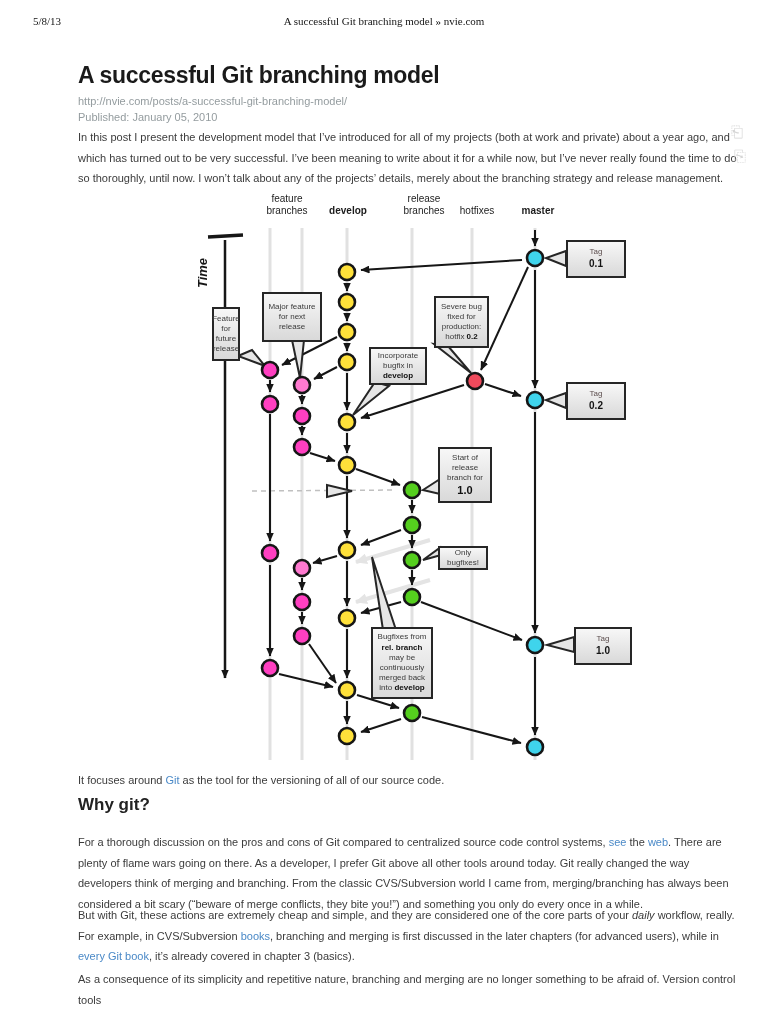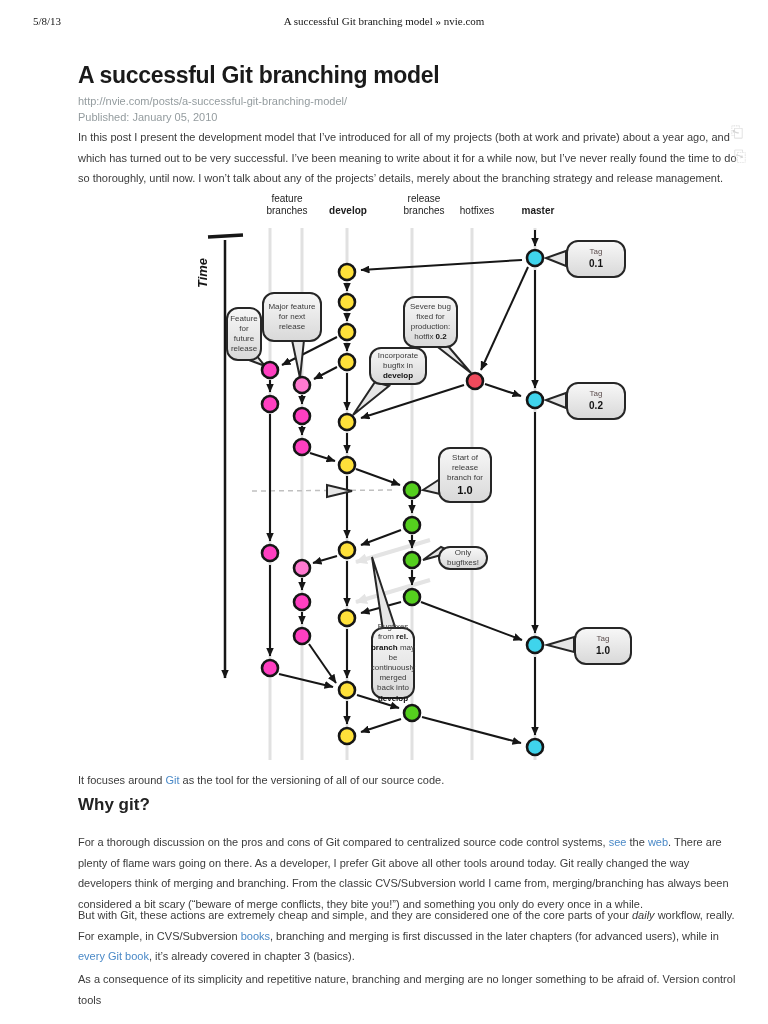--- a/index.html
+++ b/index.html
@@ -33,21 +33,21 @@
   
   .ovicon{position:absolute;color:#d6d6d6;font-size:15px;line-height:15px;cursor:pointer;}
   .ov1{left:731px;top:124px;}
   .ov2{left:734px;top:148px;}
 
   
   .diag{position:absolute;left:185px;top:193px;width:470px;height:578px;}
   .diag svg{position:absolute;left:0;top:0;}
   .colh{position:absolute;font-size:10px;color:#1c1c1c;text-align:center;white-space:pre-line;line-height:1.15;width:60px;}
   .colh.bold{font-weight:bold;}
-  .co{position:absolute;background:linear-gradient(180deg,#f7f7f7,#d9d9d9);border:2px solid #262626;border-radius:12px;
+  .co{position:absolute;background:linear-gradient(180deg,#f7f7f7,#d9d9d9);border:2px solid #262626;border-radius:0;
       color:#3a3a3a;font-size:8px;line-height:1.28;display:flex;flex-direction:column;align-items:center;justify-content:center;
       text-align:center;padding:2px;box-sizing:border-box;}
   .co .seg{display:inline;}
   .co .bld{font-weight:bold;color:#101010;}
   .co .bi{font-weight:bold;font-style:italic;color:#101010;}
   .tag-l{font-size:8px;color:#5d4f4f;}
   .tag-v{font-size:10px;font-weight:bold;color:#141414;margin-top:1px;}
 </style>
 </head>
 <body>
@@ -212,40 +212,40 @@
     </div>
     <div class="co" style="left:381px;top:189px;width:60px;height:38px;">
       <span class="tag-l">Tag</span>
       <span class="tag-v">0.2</span>
     </div>
     <div class="co" style="left:389px;top:434px;width:58px;height:38px;">
       <span class="tag-l">Tag</span>
       <span class="tag-v">1.0</span>
     </div>
 
-    <div class="co" style="left:27px;top:114px;width:36px;height:54px;margin-left:14px;">
+    <div class="co" style="left:27px;top:114px;width:28px;height:54px;">
       <span>Feature for future release</span>
     </div>
     <div class="co" style="left:77px;top:99px;width:60px;height:50px;">
       <span>Major feature for next release</span>
     </div>
-    <div class="co" style="left:218px;top:103px;width:55px;height:52px;">
+    <div class="co" style="left:249px;top:103px;width:55px;height:52px;">
       <span><span class="seg">Severe bug fixed for production: hotfix </span><span class="bld">0.2</span></span>
     </div>
     <div class="co" style="left:184px;top:154px;width:58px;height:38px;">
       <span><span class="seg">Incorporate bugfix in </span><span class="bld">develop</span></span>
     </div>
     <div class="co" style="left:253px;top:254px;width:54px;height:56px;">
       <span>Start of release branch for</span>
       <span class="bld" style="font-size:11px;">1.0</span>
     </div>
     <div class="co" style="left:253px;top:353px;width:50px;height:24px;">
       <span>Only bugfixes!</span>
     </div>
-    <div class="co" style="left:186px;top:434px;width:44px;height:72px;">
+    <div class="co" style="left:186px;top:434px;width:62px;height:72px;">
       <span><span class="seg">Bugfixes from </span><span class="bld">rel. branch</span><span class="seg"> may be continuously merged back into </span><span class="bld">develop</span></span>
     </div>
   </div>
 
   <p class="para p-focus"><span>It focuses around </span><a class="lnk">Git</a><span> as the tool for the versioning of all of our source code.</span></p>
 
   <h2 class="h2">Why git?</h2>
 
   <p class="para p-1"><span>For a thorough discussion on the pros and cons of Git compared to centralized source code control systems, </span><a class="lnk">see</a><span> the </span><a class="lnk">web</a><span>. There are plenty of flame wars going on there. As a developer, I prefer Git above all other tools around today. Git really changed the way developers think of merging and branching. From the classic CVS/Subversion world I came from, merging/branching has always been considered a bit scary (“beware of merge conflicts, they bite you!”) and something you only do every once in a while.</span></p>
 

